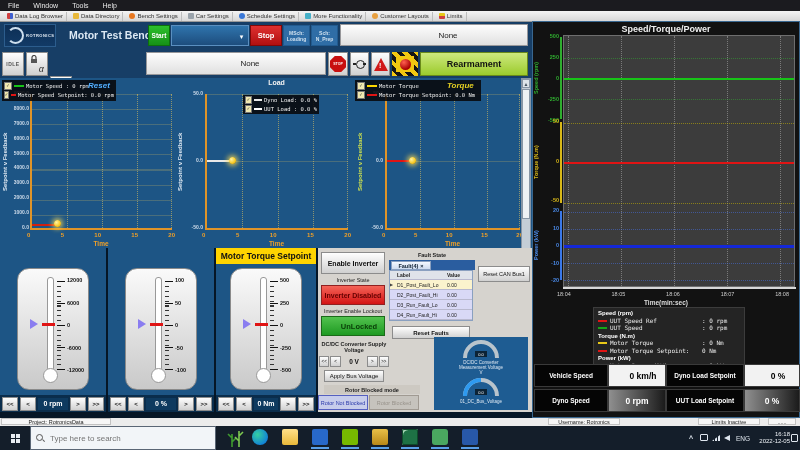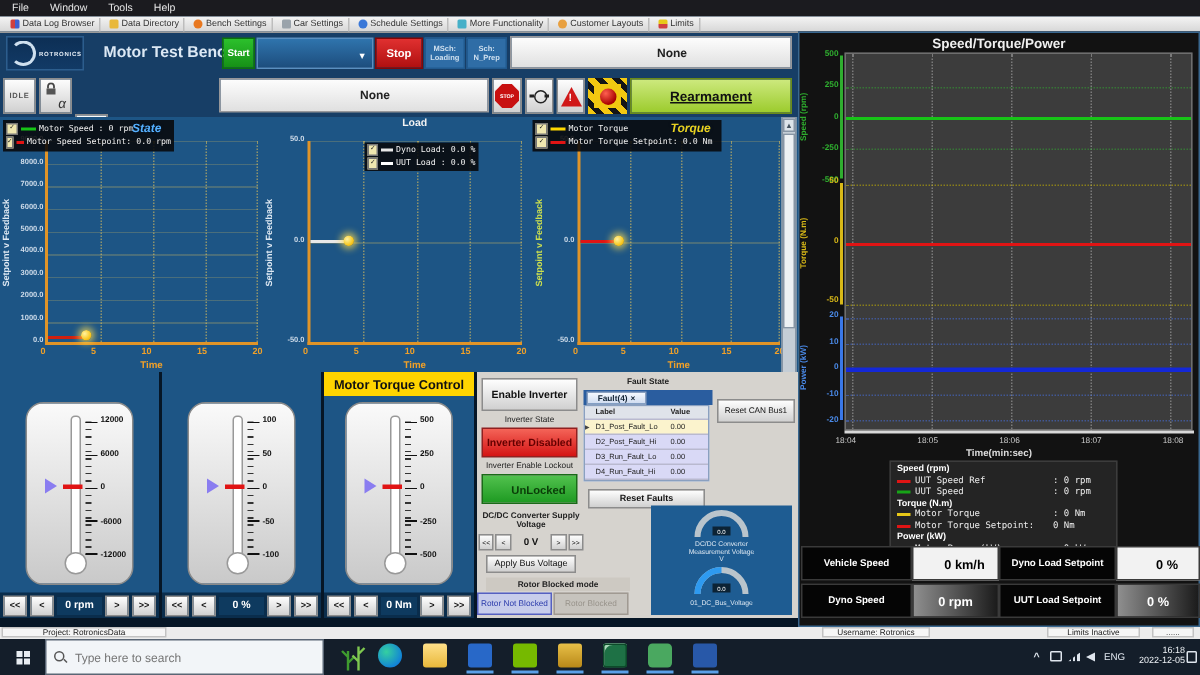--- a/index.html
+++ b/index.html
@@ -1,20 +1,20 @@
 <!DOCTYPE html>
 <html><head>
 <meta charset="utf-8">
 <style>
   html,body{margin:0;padding:0;background:#000;font-family:"Liberation Sans",sans-serif;}
   #screen{position:relative;width:800px;height:450px;overflow:hidden;background:#10395c;}
   .abs{position:absolute;box-sizing:border-box;}
   .cen{display:flex;align-items:center;justify-content:center;}
   .btn{background:linear-gradient(#fefefe,#d0d0d0);border:1px solid #8c8c8c;color:#111;}
-  .noneBox{background:linear-gradient(#fdfdfd,#e0e0e0);border:1px solid #97979a;font-weight:bold;color:#222;font-size:8px;padding-left:28px;}
+  .noneBox{background:linear-gradient(#fdfdfd,#e0e0e0);border:1px solid #97979a;font-weight:normal;color:#222;font-size:8px;padding-left:28px;}
   
   .menubar{left:0;top:0;width:800px;height:11px;background:#1b1b1f;display:flex;align-items:center;gap:14px;padding-left:8px;font-size:7px;color:#e6e6e6;}
   .toolbar{left:0;top:11px;width:800px;height:11px;background:linear-gradient(#f4f4f4,#d7d7d7);display:flex;align-items:center;gap:3px;padding-left:4px;font-size:6px;color:#333;border-bottom:1px solid #9a9a9a;}
   .tbtn{display:flex;align-items:center;gap:2px;padding:0 3px;height:9px;border-right:1px solid #bdbdbd;}
   .tic{width:6px;height:6px;border-radius:1px;display:inline-block;}
   
   .lheader{left:0;top:22px;width:532px;height:56px;background:#173e66;}
   .ddl{background:linear-gradient(#2f74ad,#1d4d7d);border:1px solid #5a8fc0;}
   .mschbtn{background:#2f6da6;border:1px solid #49219e00;border:1px solid #215a8f;color:#cfe0ef;font-size:5px;line-height:6px;text-align:center;font-weight:bold;}
   .iconbtn{background:linear-gradient(#fdfdfd,#cfcfcf);border:1px solid #8c8c8c;position:relative;}
@@ -201,21 +201,21 @@
     <div class="abs btn cen" style="left:371px;top:30px;width:19px;height:24px;">
       <span style="position:relative;width:0;height:0;border-left:7px solid transparent;border-right:7px solid transparent;border-bottom:13px solid #d01818;">
         <span style="position:absolute;left:-1.5px;top:4px;color:#fff;font-size:7px;font-weight:bold;">!</span>
       </span>
     </div>
     <div class="abs cen" style="left:392px;top:30px;width:26px;height:24px;background:repeating-linear-gradient(45deg,#f2c811 0 4px,#151515 4px 8px);">
       <span class="cen" style="width:18px;height:16px;background:#f2c811;">
         <span style="width:11px;height:11px;border-radius:50%;background:radial-gradient(circle at 35% 30%,#ff6050,#a80000 70%);display:block;"></span>
       </span>
     </div>
-    <div class="abs cen" style="left:420px;top:30px;width:108px;height:24px;background:linear-gradient(#cde97e,#9ccb2d);border:1px solid #6a8a1a;font-size:9px;font-weight:bold;color:#111;text-decoration:underline;">Rearmament</div>
+    <div class="abs cen" style="left:420px;top:30px;width:108px;height:24px;background:linear-gradient(#cde97e,#9ccb2d);border:1px solid #6a8a1a;font-size:9px;font-weight:bold;color:#111;">Rearmament</div>
   </div>
 
   <div class="abs cen" style="left:6px;top:78px;width:32px;height:9px;background:#9aa0a8;border-radius:2px 2px 0 0;font-size:5.5px;font-weight:bold;color:#15202b;">Control</div>
 
   <div class="abs chartsArea">
 
     <div class="abs vlabel" style="left:2px;top:16px;height:136px;width:8px;">Setpoint v Feedback</div>
     <div class="abs ycol" style="left:10px;top:12px;width:19px;height:140px;">
       <span>9000.0</span>
         <span>8000.0</span>
@@ -249,21 +249,21 @@
           <span class="cbx">✓</span>
           <span class="lsmp" style="background:#17c417;"></span>
           <span>Motor Speed : 0 rpm</span>
         </div>
       <div class="legr">
           <span class="cbx">✓</span>
           <span class="lsmp" style="background:#e01414;"></span>
           <span>Motor Speed Setpoint: 0.0 rpm</span>
         </div>
     </div>
-    <div class="abs ctitle" style="left:88px;top:3px;color:#55b0ff;">State</div>
+    <div class="abs ctitle" style="left:88px;top:3px;color:#55b0ff;">Reset</div>
 
     <div class="abs cen" style="left:205px;top:0;width:143px;height:9px;font-size:7px;font-weight:bold;color:#f2f2f2;">Load</div>
     <div class="abs vlabel" style="left:177px;top:16px;height:136px;width:8px;">Setpoint v Feedback</div>
     <div class="abs ycol" style="left:185px;top:12px;width:18px;height:140px;">
       <span>50.0</span>
         <span>0.0</span>
         <span>-50.0</span>
     </div>
     <div class="abs plot hgl3" style="left:205px;top:16px;width:143px;height:136px;">
       <span class="abs vgl" style="left:25%;top:0;height:100%;"></span>
@@ -383,21 +383,21 @@
       <div class="abs gfoot">
         <span class="sbtn btn">&lt;&lt;</span>
         <span class="sbtn btn">&lt;</span>
         <span class="gval">0 %</span>
         <span class="sbtn btn">&gt;</span>
         <span class="sbtn btn">&gt;&gt;</span>
       </div>
     </div>
 
     <div class="abs gpanel" style="left:216px;width:100px;">
-      <div class="abs ghead" style="background:#ffd400;font-size:8.5px;">Motor Torque Control</div>
+      <div class="abs ghead" style="background:#ffd400;font-size:8.5px;">Motor Torque Setpoint</div>
       <div class="abs thermo" style="left:14px;">
         <span class="abs tube"></span>
           <span class="abs bulb"></span>
         <span class="abs tmin"></span>
           <span class="abs tmaj"></span>
         <div class="abs tlabs">
           <span>500</span>
             <span>250</span>
             <span>0</span>
             <span>-250</span>

